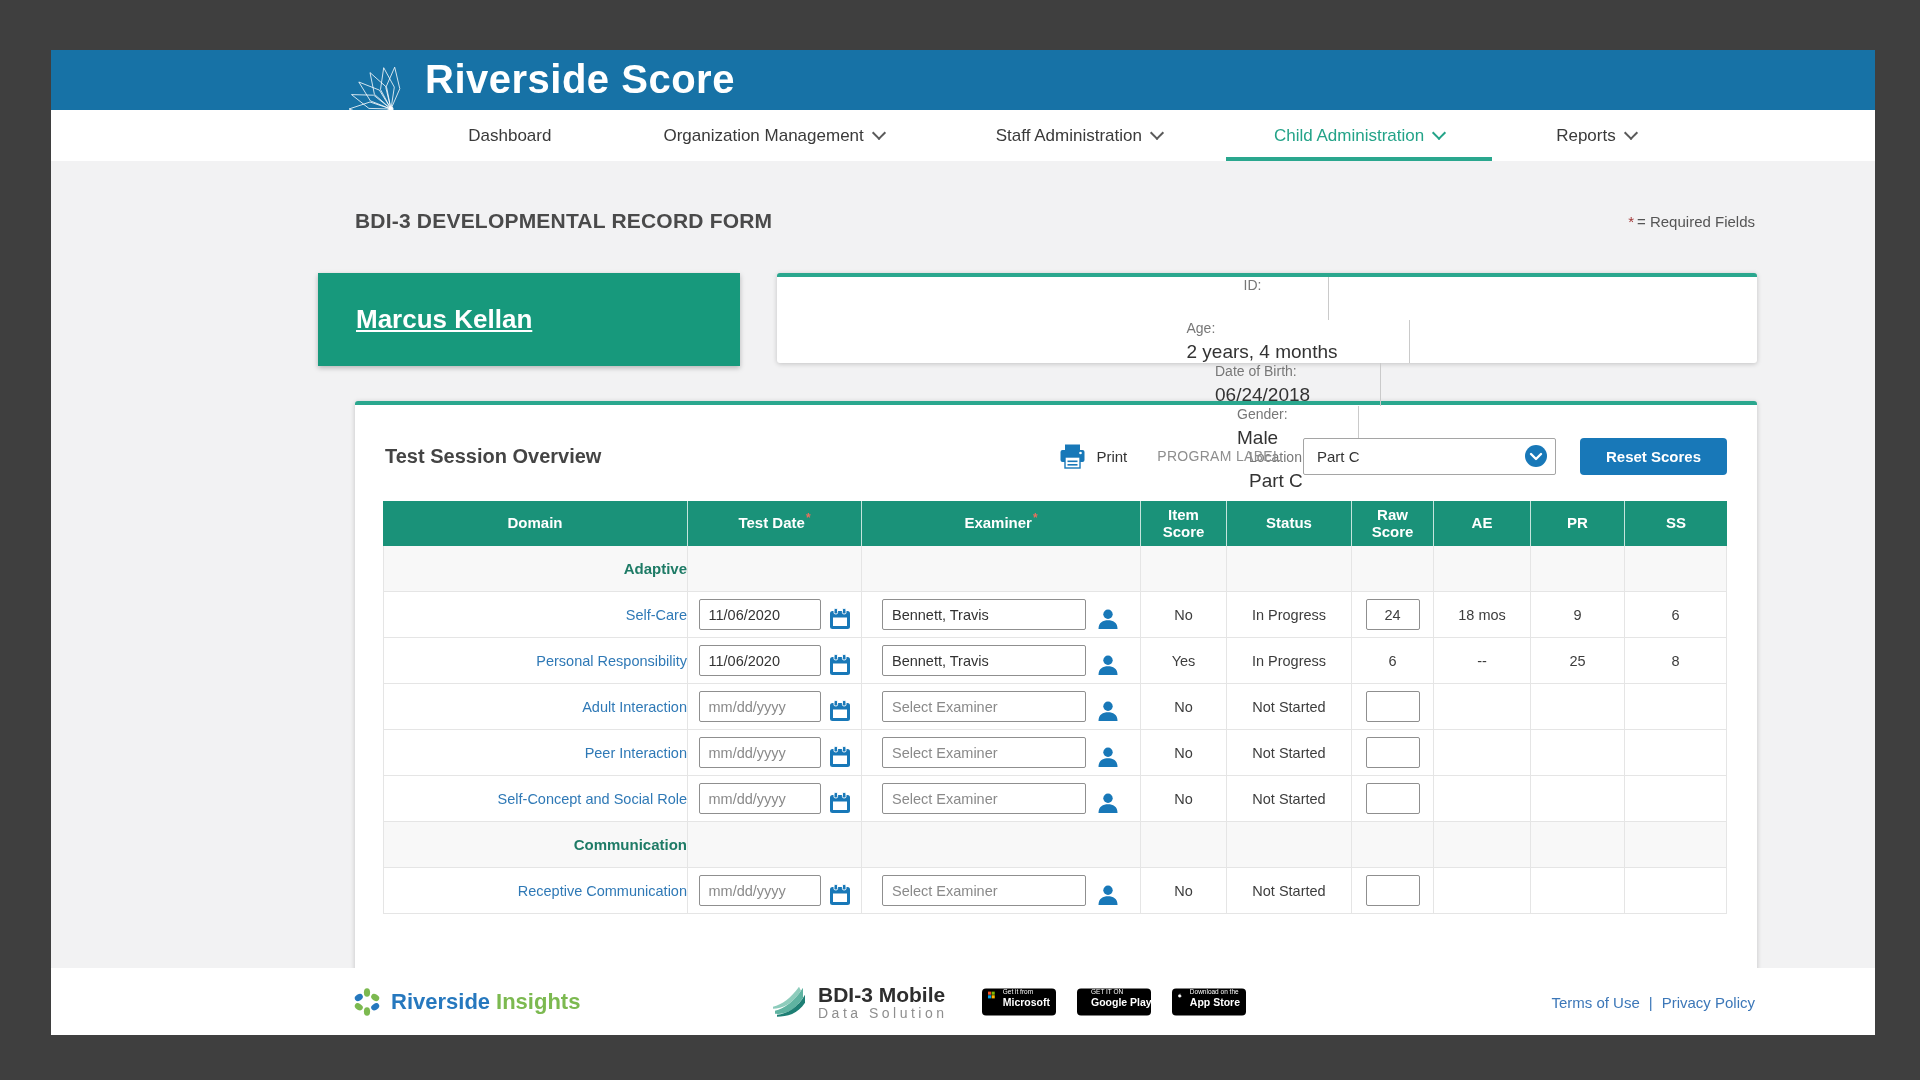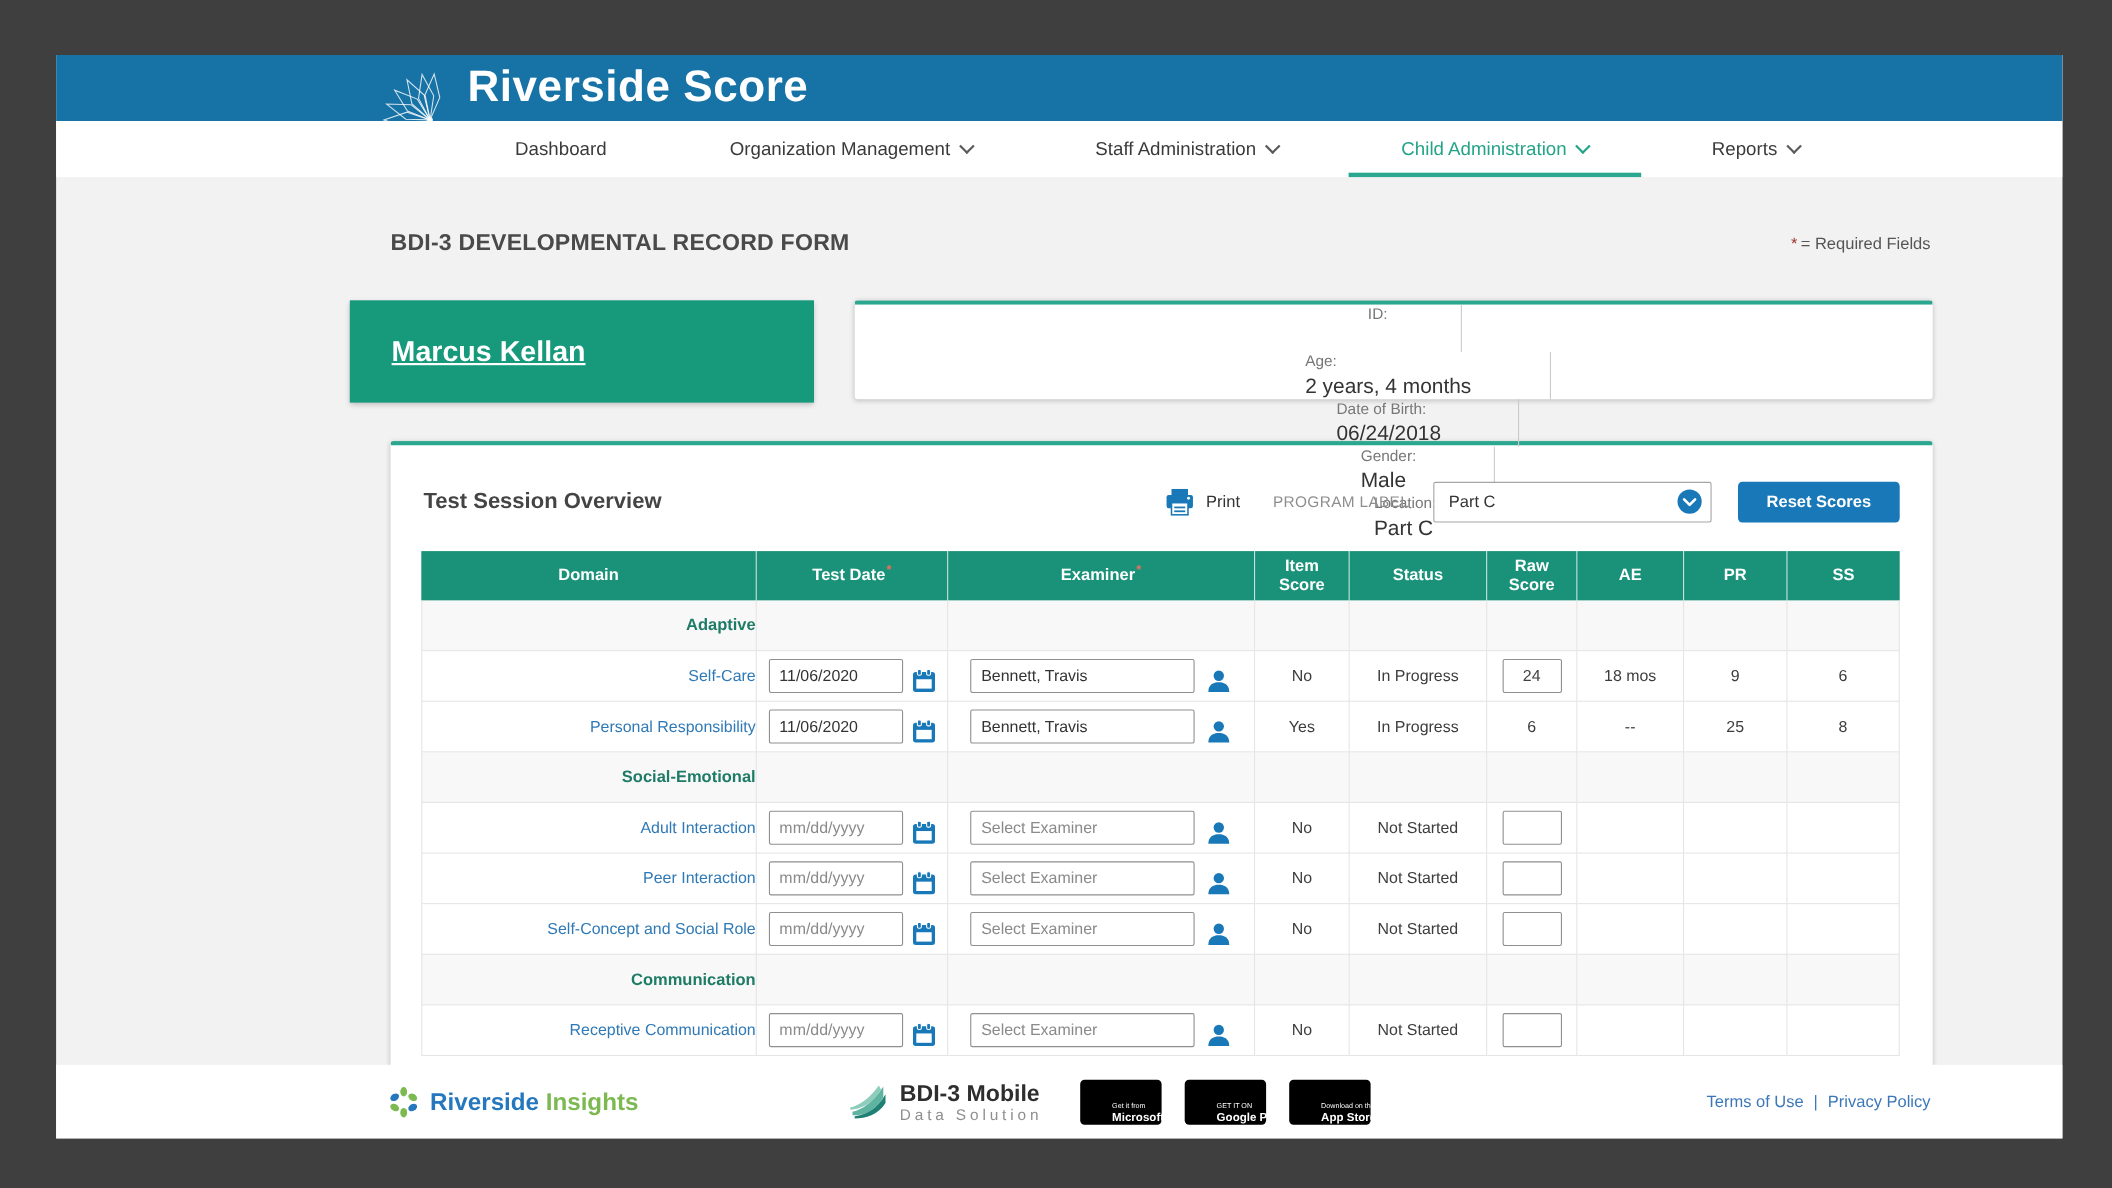--- a/index.html
+++ b/index.html
@@ -78,21 +78,21 @@
   
   .footer{position:absolute;left:0;bottom:0;width:100%;height:67px;background:#fff;z-index:20;}
   .f-riverside{position:absolute;left:301px;top:50%;transform:translateY(-50%);display:flex;align-items:center;font-size:22px;font-weight:bold;}
   .f-riverside svg{margin-right:9px;}
   .f-riv{color:#2678BE;}
   .f-ins{color:#7CB950;margin-left:6px;}
   .f-bdi{position:absolute;left:721px;top:50%;transform:translateY(-50%);display:flex;align-items:center;gap:10px;}
   .f-bdi-name{font-size:21px;font-weight:bold;color:#2E2E2E;line-height:1.1;}
   .f-bdi-sub{font-size:14px;color:#8E8E8E;letter-spacing:3.5px;line-height:1.1;}
   .f-badges{position:absolute;left:931px;top:50%;transform:translateY(-50%);display:flex;gap:21px;}
-  .badge{width:74px;height:41px;background:#000;border-radius:4px;display:flex;align-items:flex-end;gap:23px;padding:0 6px;box-sizing:border-box;cursor:pointer;}
+  .badge{width:74px;height:27px;background:#000;border-radius:4px;display:flex;align-items:flex-start;gap:8px;padding:0 6px;box-sizing:border-box;cursor:pointer;}
   .badge-text{display:flex;flex-direction:column;color:#fff;line-height:1;}
   .badge-top{font-size:6.5px;margin-bottom:2px;white-space:nowrap;}
   .badge-bottom{font-size:10.5px;font-weight:bold;white-space:nowrap;}
   .f-links{position:absolute;right:120px;top:50%;transform:translateY(-50%);font-size:15px;display:flex;align-items:center;}
   .f-links a{color:#3C77B8;text-decoration:none;cursor:pointer;}
   .fsep{color:#3C77B8;margin:0 9px;}
 </style>
 </head>
 <body>
 
@@ -333,33 +333,20 @@
               <div class="td">
                 <span class="cell-text">--</span>
               </div>
               <div class="td">
                 <span class="cell-text">25</span>
               </div>
               <div class="td">
                 <span class="cell-text">8</span>
               </div>
             </div>
-            <div class="trow cat-row">
-              <div class="td first">
-                <span class="cat-label">Social-Emotional</span>
-              </div>
-              <div class="td"></div>
-              <div class="td"></div>
-              <div class="td"></div>
-              <div class="td"></div>
-              <div class="td"></div>
-              <div class="td"></div>
-              <div class="td"></div>
-              <div class="td"></div>
-            </div>
             <div class="trow data-row">
               <div class="td first">
                 <span class="domain-link">Adult Interaction</span>
               </div>
               <div class="td">
                 <div class="input-wrap">
                   <input class="date-input" type="text" placeholder="mm/dd/yyyy" style="">
                   <span class="icon-btn">
                     <svg width="22" height="22" viewBox="0 0 22 22">
                       <rect x="1" y="3" width="20" height="18" rx="2.5" fill="#1878B8"></rect>

